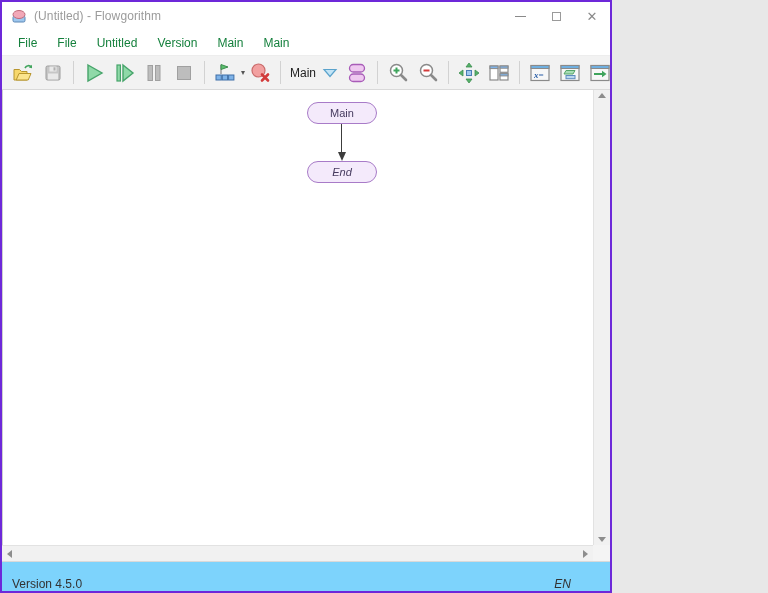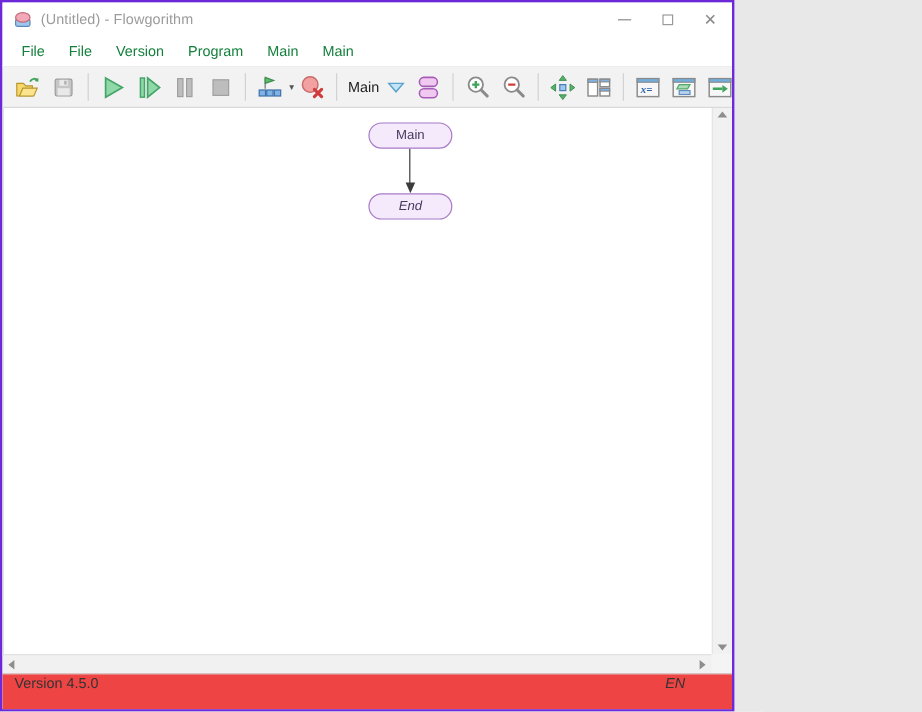--- a/index.html
+++ b/index.html
@@ -68,22 +68,22 @@
   .arr-left { width:0;height:0;border-top:4px solid transparent;border-bottom:4px solid transparent;border-right:5px solid #8d8d8d; }
   .arr-right { width:0;height:0;border-top:4px solid transparent;border-bottom:4px solid transparent;border-left:5px solid #8d8d8d; }
   .hscroll-row { flex:0 0 16px; display:flex; }
   .hscroll {
     flex:1 1 auto; background:#f1f1f1; border-top:1px solid #e2e2e2;
     display:flex; justify-content:space-between; align-items:center; padding:0 5px;
   }
   .scroll-corner { flex:0 0 17px; background:#f4f4f4; }
   
   .statusbar {
-    flex:0 0 30px; background:#ef4444; border-top:1px solid #d9d9d9;
-    display:flex; align-items:flex-start; padding:0 39px 0 10px;
+    flex:0 0 30px; background:#7dd3fc; border-top:1px solid #d9d9d9;
+    display:flex; align-items:flex-end; padding:0 39px 0 10px;
     font-size:12px; color:#333;
   }
   .status-right { margin-left:auto;font-style:italic; }
   svg { display:block; }
 </style>
 </head>
 <body>
 
 <div class="window">
 
@@ -102,22 +102,22 @@
         </div>
       <div class="win-btn">
           <span class="glyph-close">✕</span>
         </div>
     </div>
   </div>
 
   <div class="menubar">
     <span class="menu-item">File</span>
     <span class="menu-item">File</span>
+    <span class="menu-item">Untitled</span>
     <span class="menu-item">Version</span>
-    <span class="menu-item">Program</span>
     <span class="menu-item">Main</span>
     <span class="menu-item">Main</span>
   </div>
 
   <div class="toolbar">
 
     <div class="tbtn">
       <svg width="22" height="20" viewBox="0 0 22 20">
         <path d="M13 5 C14.5 2.2 17.5 2 19.5 4" fill="none" stroke="#3fa45c" stroke-width="1.6"></path>
         <path d="M19.9 1.8 L20 5.2 L16.8 4.4 Z" fill="#3fa45c"></path>

